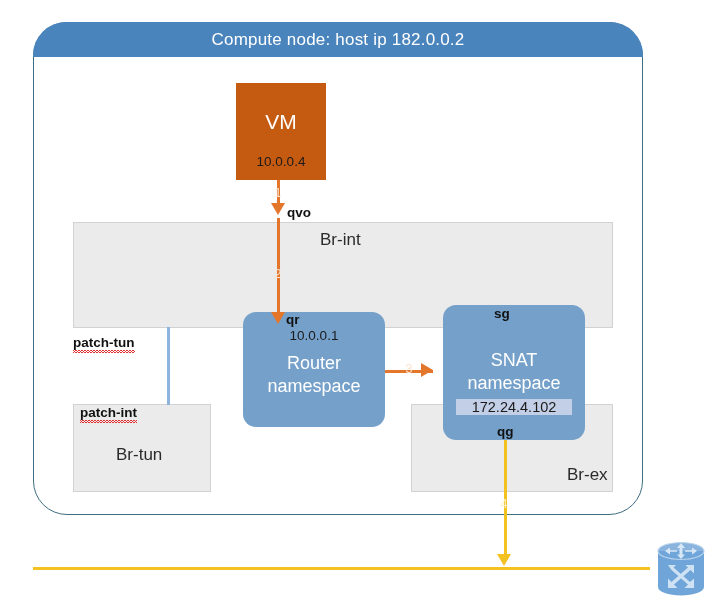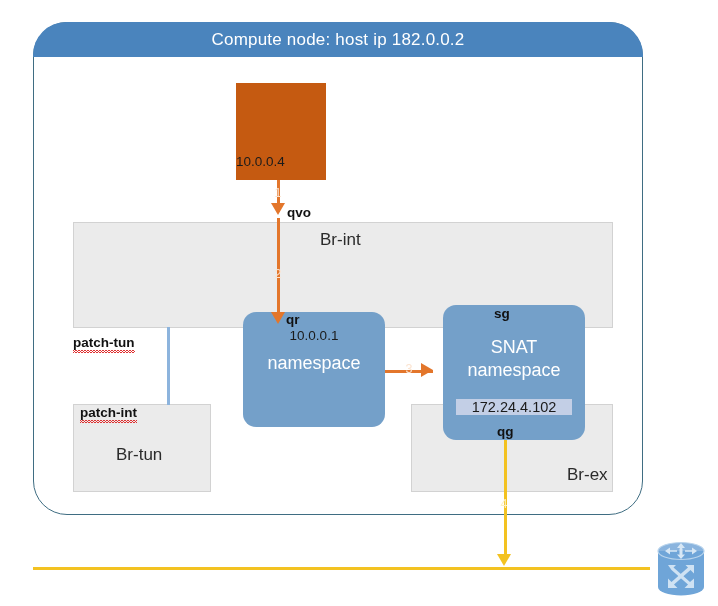--- a/index.html
+++ b/index.html
@@ -124,20 +124,21 @@
     top: 27px;
     text-align: center;
     color: #ffffff;
     font-size: 21px;
   }
   #vm-ip {
     position: absolute;
     left: 0;
     right: 0;
     bottom: 11px;
+    text-align: center;
     color: #1b1b1b;
     font-size: 13.5px;
     margin-top: 28px;
   }
 
   
   .namespace {
     position: absolute;
     background: #74a0c9;
     border-radius: 13px;
@@ -159,21 +160,21 @@
     left: 0;
     right: 0;
     text-align: center;
     color: #ffffff;
     font-size: 18px;
     line-height: 23px;
   }
   #router-ip   { top: 16px; }
   #router-name { top: 40px; }
   #snat-ip     { top: 20px; }
-  #snat-name   { top: 31px; }
+  #snat-name   { top: 44px; }
   #snat-float {
     position: absolute;
     left: 0;
     right: 0;
     top: 93px;
     text-align: center;
   }
   #snat-float span {
     background: #c3cfe6;
     color: #1b1b1b;
@@ -280,37 +281,39 @@
   <div class="arrow-down orange-head" id="head-qr"></div>
   <div class="arrow-right" id="head-r-s"></div>
   <div class="arrow-down yellow-head" id="head-ext"></div>
 
   <div class="step-num" id="step-1">1</div>
   <div class="step-num" id="step-2">2</div>
   <div class="step-num" id="step-3">3</div>
   <div class="step-num on-yellow" id="step-4">4</div>
 
   <div id="vm-box">
+    <div id="vm-title">VM</div>
     <div id="vm-ip">10.0.0.4</div>
   </div>
 
   <div class="port-label" id="patch-tun-lbl">
     <span class="squiggle">patch-tun</span>
   </div>
   <div class="port-label" id="patch-int-lbl">
     <span class="squiggle">patch-int</span>
   </div>
   <div class="port-label" id="qvo-lbl">qvo</div>
   <div class="port-label" id="qr-lbl">qr</div>
   <div class="port-label" id="sg-lbl">sg</div>
   <div class="port-label" id="qg-lbl">qg</div>
 
   <div class="namespace" id="router-ns">
     <div class="ns-ip" id="router-ip">10.0.0.1</div>
     <div class="ns-name" id="router-name">
+      <div>Router</div>
       <div>namespace</div>
     </div>
   </div>
 
   <div class="namespace" id="snat-ns">
     <div class="ns-name" id="snat-name">
       <div>SNAT</div>
       <div>namespace</div>
     </div>
     <div id="snat-float">

